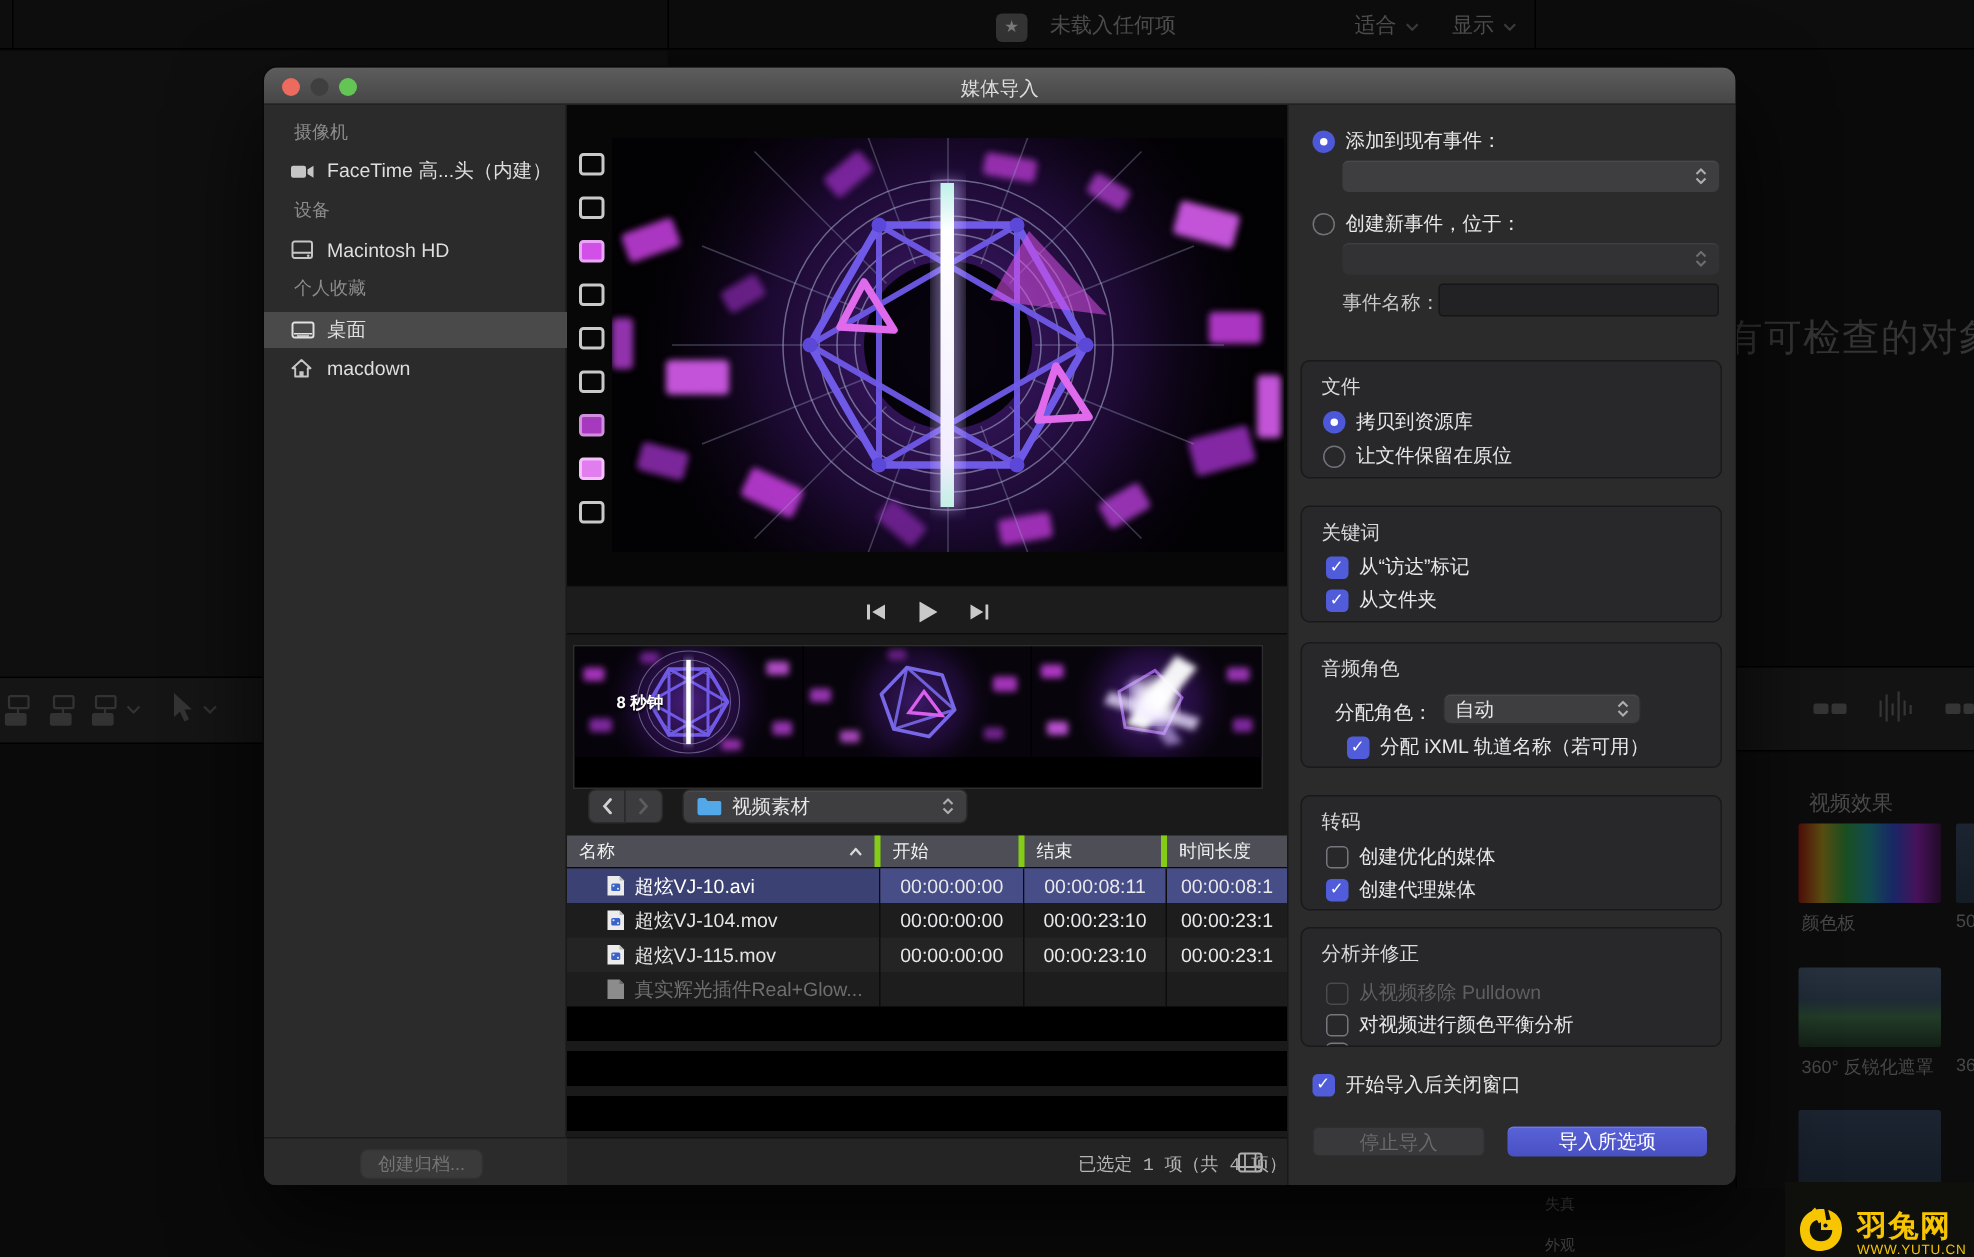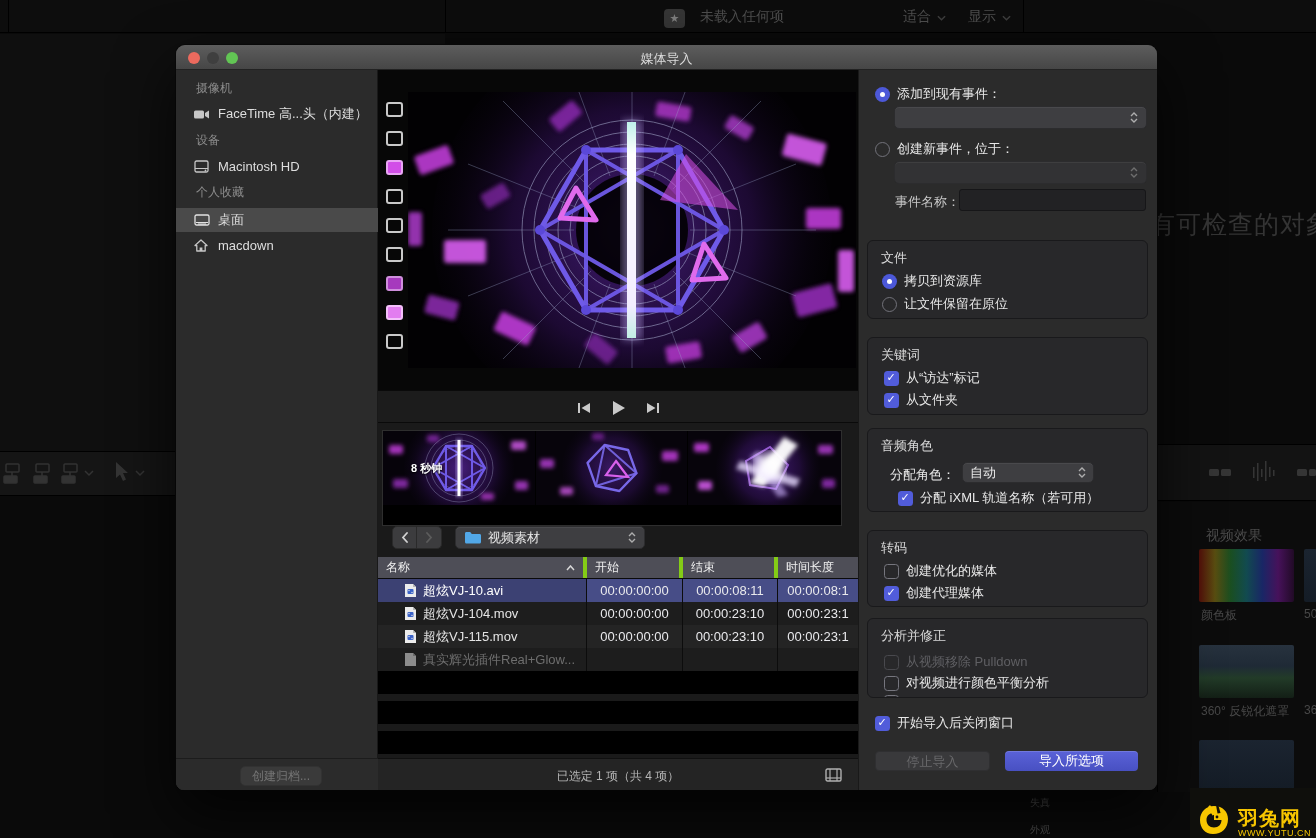--- a/index.html
+++ b/index.html
@@ -86,21 +86,21 @@
   .td-name { padding-left:26px; }
   .td-time { justify-content:center; color:#e9e9ec; }
   .trow.selected { background:#3c4173; color:#fff; }
   .trow.selected .td-time { background:#474d87; }
   .trow.alt { background:#242424; }
   .trow.plain { background:#1d1d1d; }
   .trow.dim { color:#6e6e6e; }
   .file-icon { width:13px; height:15px; margin-right:6px; flex:0 0 13px; }
   .empty-rows { position:absolute; left:0; top:601px; width:480px; height:87px; background:repeating-linear-gradient(180deg,#000 0 23px,#1a1a1a 23px 30px); }
   .statusbar { position:absolute; left:0; top:688px; width:480px; height:32px; background:#242424; border-top:1px solid #101010; }
-  .status-text { position:absolute; width:100%; top:9px; text-align:center; color:#b5b5b5; font-size:12px; }
+  .status-text { position:absolute; width:100%; top:9px; text-align:right; color:#b5b5b5; font-size:12px;font-family:Liberation Mono, monospace; }
 
   
   .radio { width:15px; height:15px; border-radius:50%; flex:0 0 15px; }
   .radio.on { background:#4c58d8; position:relative; }
   .radio.on::after { content:""; position:absolute; left:5px; top:5px; width:5px; height:5px; border-radius:50%; background:#fff; }
   .radio.off { border:1.5px solid #72727a; background:transparent; }
   .cb { width:15px; height:15px; border-radius:3.5px; flex:0 0 15px; }
   .cb.on { background:#515cda; position:relative; }
   .cb.on::after { content:"\2713"; position:absolute; left:2.5px; top:0px; color:#fff; font-size:11px; font-weight:bold; }
   .cb.off { border:1.5px solid #76767e; }

